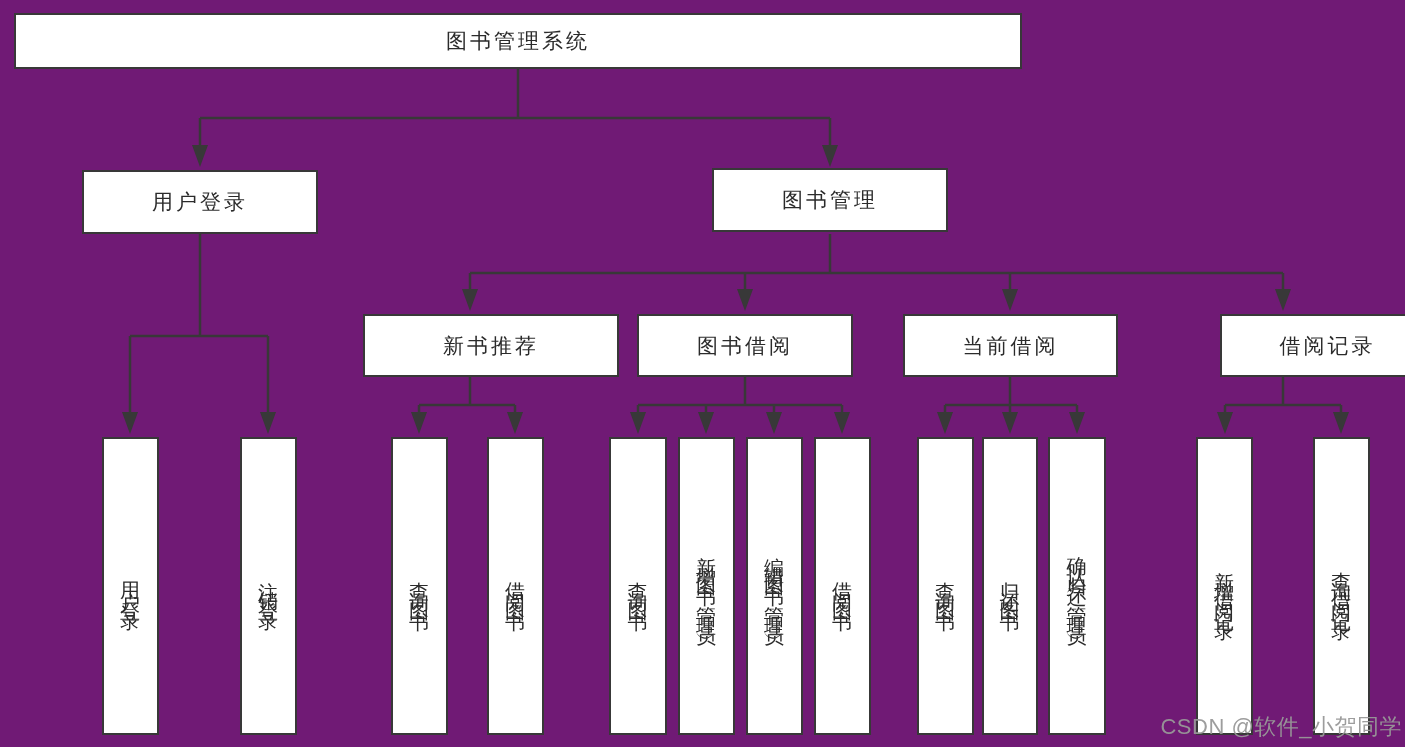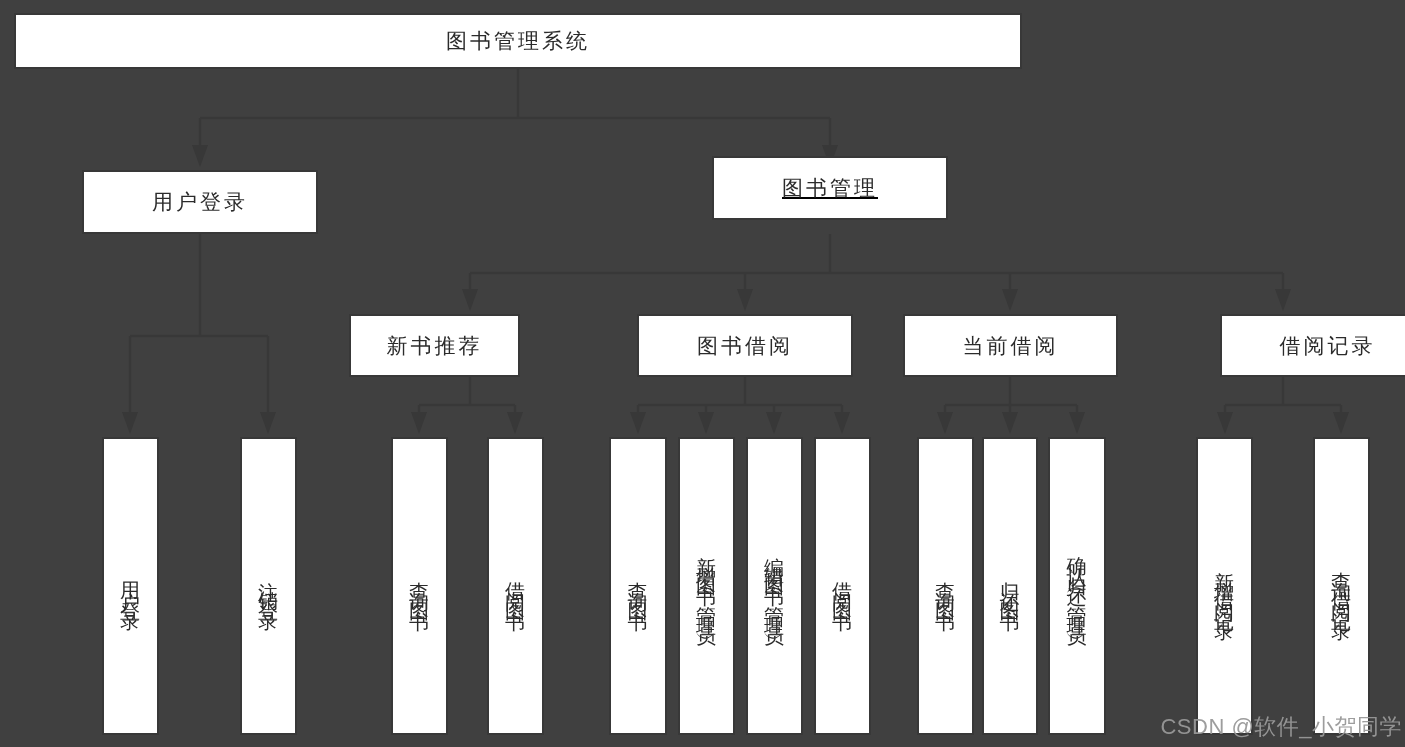--- a/index.html
+++ b/index.html
@@ -4,21 +4,21 @@
 <style>
   html, body {
     margin: 0;
     padding: 0;
     background: #ffffff;
   }
   .canvas {
     position: relative;
     width: 1405px;
     height: 747px;
-    background: #404040;
+    background: #701a75;
     font-family: "Liberation Sans", sans-serif;
     overflow: hidden;
   }
   .connectors {
     position: absolute;
     left: 0;
     top: 0;
     z-index: 1;
   }
   .hnode, .vnode {
@@ -82,25 +82,25 @@
          M1217 412L1233 412L1225 434Z M1333 412L1349 412L1341 434Z" fill="#383838" stroke="none"></path>
   </svg>
 
   <div class="hnode" style="left:14px; top:13px; width:1008px; height:56px;">
     <span class="hlabel">图书管理系统</span>
   </div>
 
   <div class="hnode" style="left:82px; top:170px; width:236px; height:64px;">
     <span class="hlabel">用户登录</span>
   </div>
-  <div class="hnode" style="left:712px; top:156px; width:236px; height:64px;text-decoration:underline;">
+  <div class="hnode" style="left:712px; top:168px; width:236px; height:64px;">
     <span class="hlabel">图书管理</span>
   </div>
 
-  <div class="hnode" style="left:349px; top:314px; width:171px; height:63px;">
+  <div class="hnode" style="left:363px; top:314px; width:256px; height:63px;">
     <span class="hlabel">新书推荐</span>
   </div>
   <div class="hnode" style="left:637px; top:314px; width:216px; height:63px;">
     <span class="hlabel">图书借阅</span>
   </div>
   <div class="hnode" style="left:903px; top:314px; width:215px; height:63px;">
     <span class="hlabel">当前借阅</span>
   </div>
   <div class="hnode" style="left:1176px; top:314px; width:215px; height:63px;margin-left:44px;">
     <span class="hlabel">借阅记录</span>

